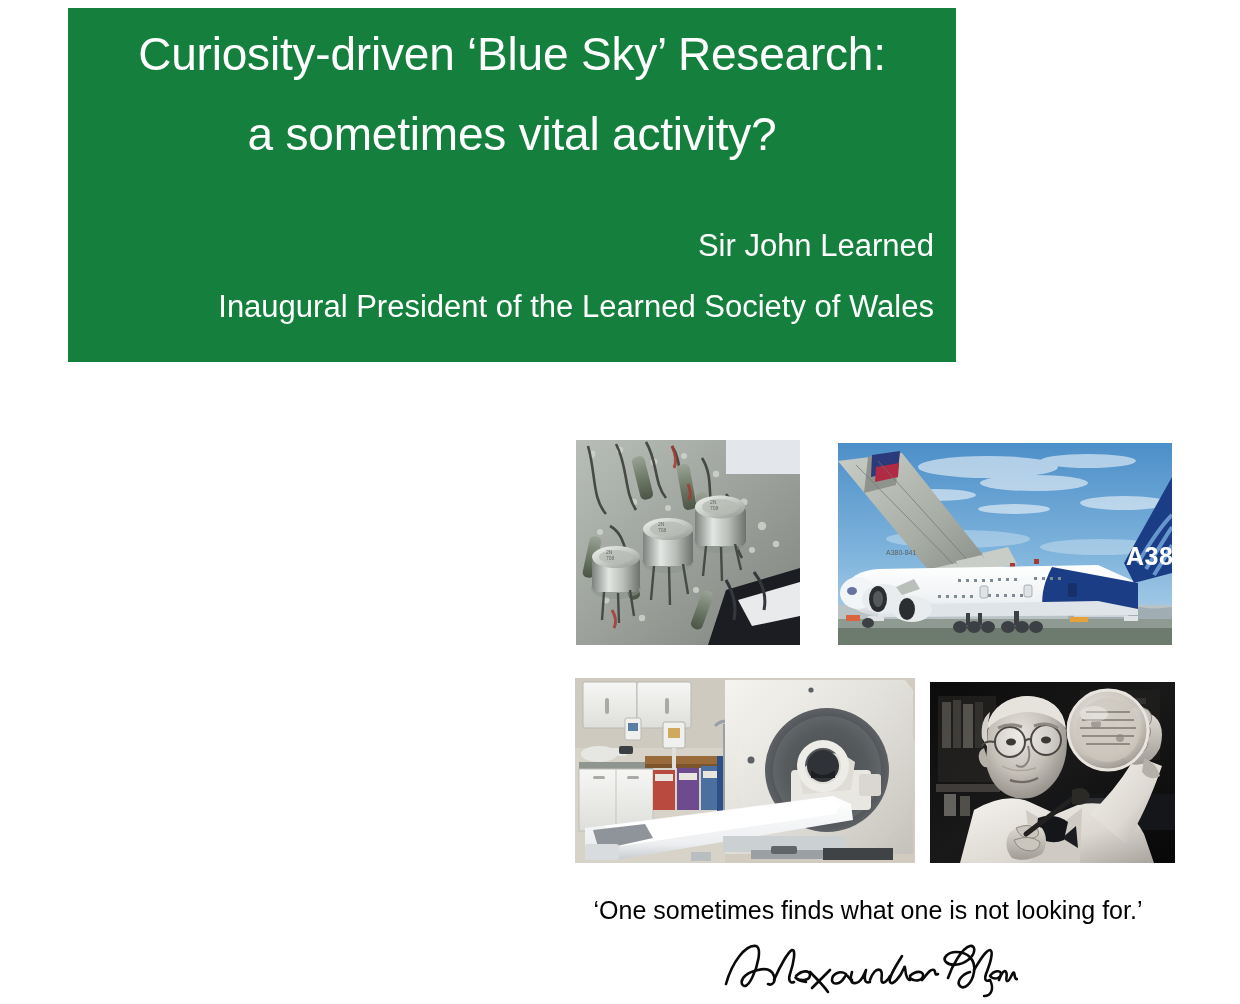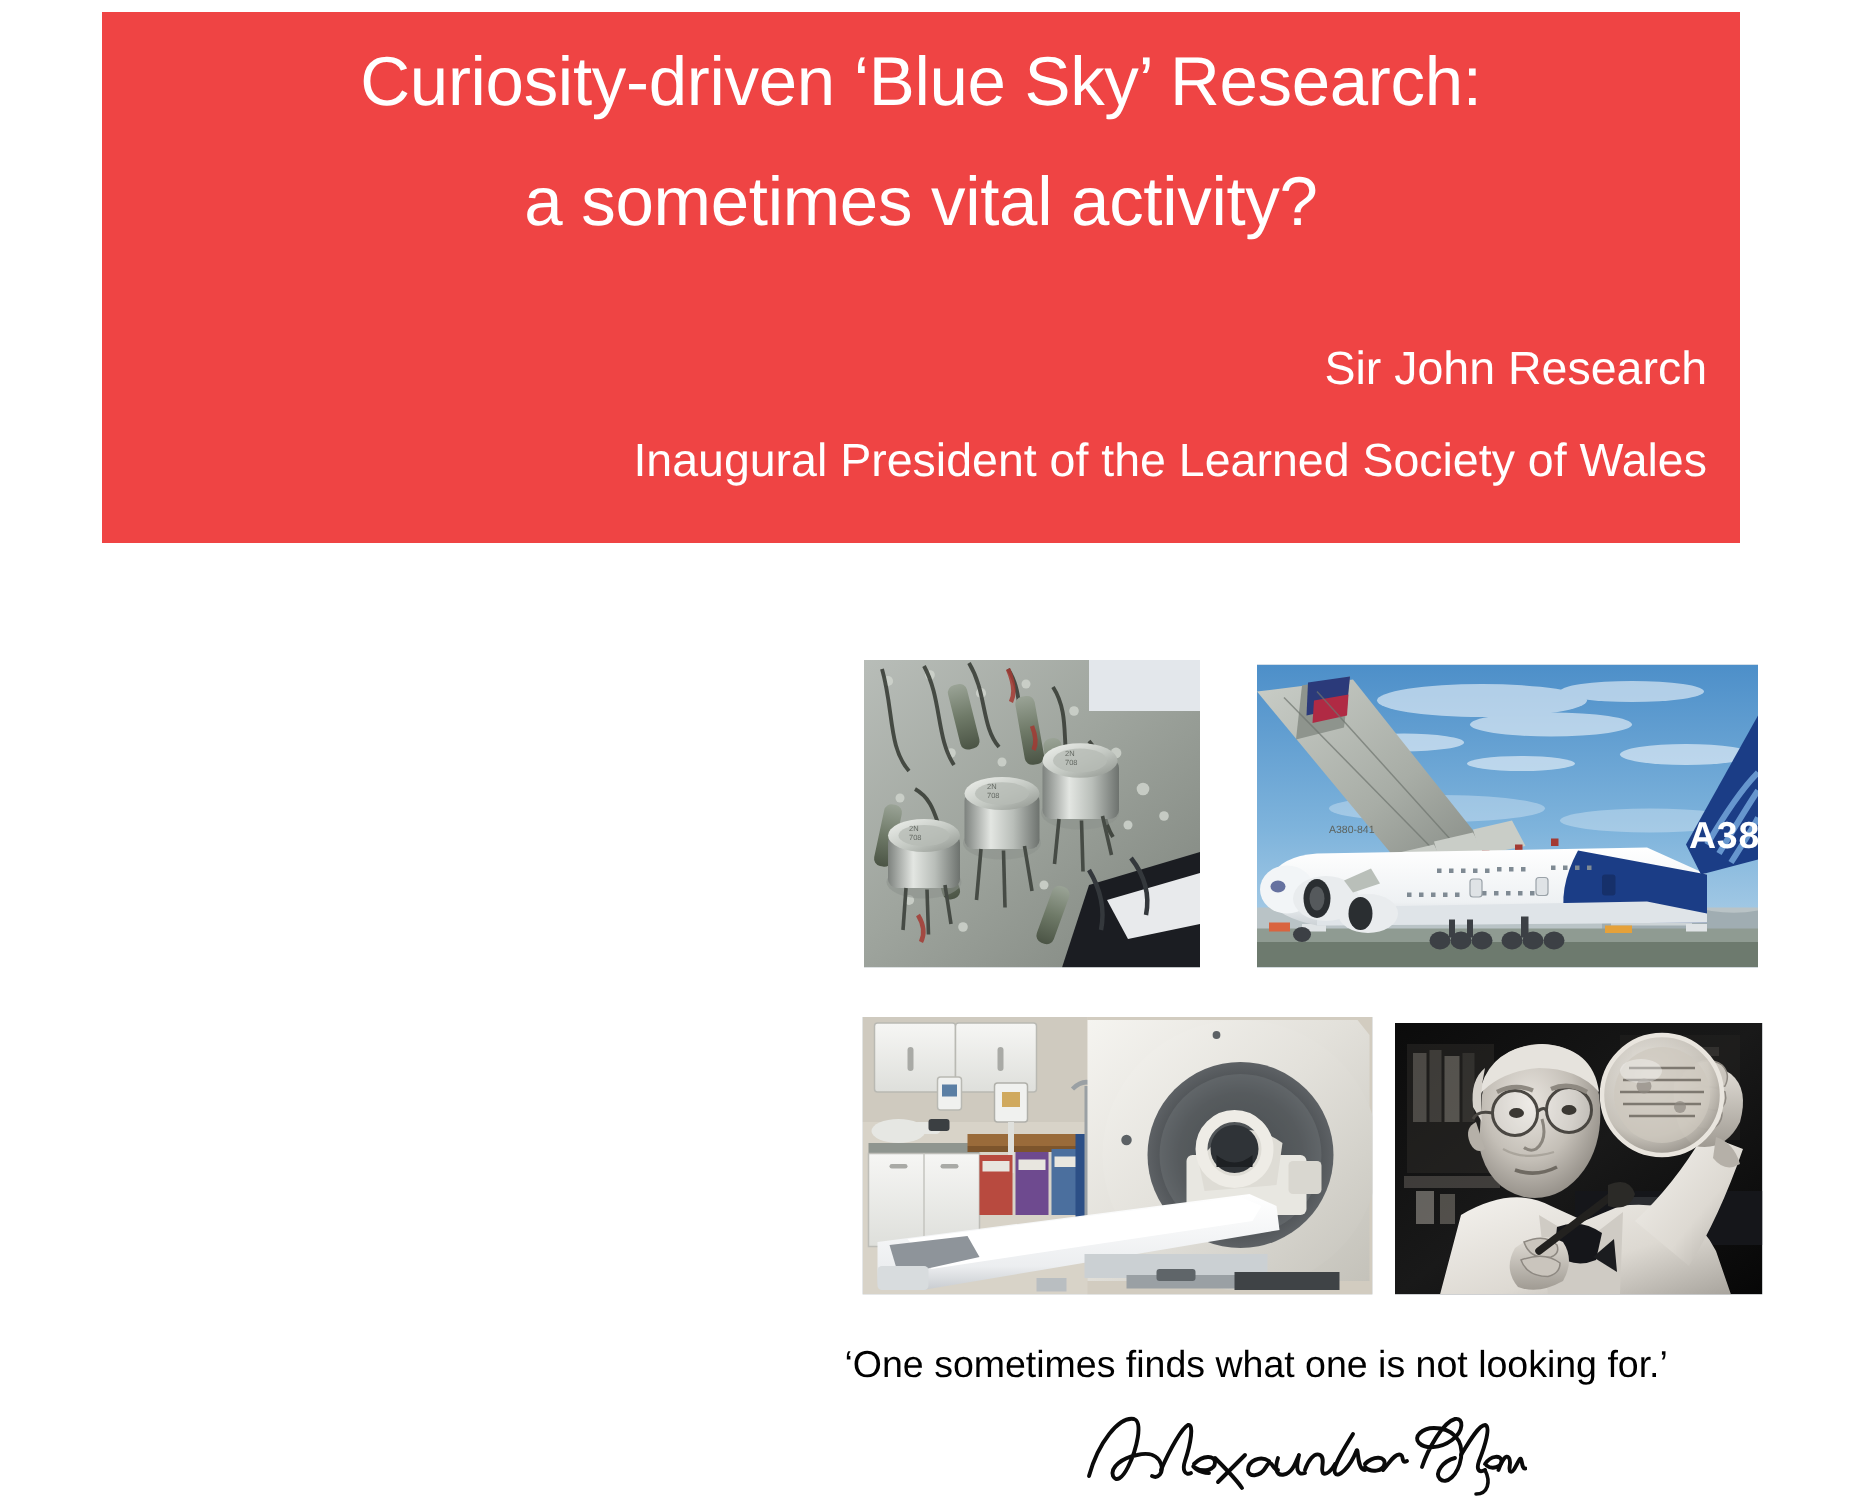--- a/index.html
+++ b/index.html
@@ -13,23 +13,23 @@
     position: relative;
     overflow: hidden;
     font-family: "Liberation Sans", sans-serif;
   }
 
   
   #title-banner {
     position: absolute;
     left: 68px;
     top: 8px;
-    width: 1092px;
+    width: 888px;
     height: 354px;
-    background: #ef4444;
+    background: #15803d;
     box-sizing: border-box;
     padding: 18px 22px 10px 22px;
   }
   .title-line {
     color: #ffffff;
     font-size: 46px;
     line-height: 1.22;
     font-weight: 400;
     text-align: center;
     letter-spacing: -0.2px;
@@ -68,38 +68,38 @@
 
   
   #quote-text {
     position: absolute;
     left: 563px;
     top: 896px;
     width: 610px;
     font-size: 25px;
     color: #000000;
     white-space: nowrap;
-    text-align: left;
+    text-align: center;
   }
   #signature {
     position: absolute;
     left: 718px;
     top: 936px;
     width: 300px;
     height: 62px;
   }
   #signature svg { display: block; width: 100%; height: 100%; }
 </style>
 </head>
 <body>
 
 <div id="title-banner">
   <div class="title-line" id="title-line-1">Curiosity-driven ‘Blue Sky’ Research:</div>
   <div class="title-line" id="title-line-2">a sometimes vital activity?</div>
-  <div class="subtitle-line" id="subtitle-author">Sir John Research</div>
+  <div class="subtitle-line" id="subtitle-author">Sir John Learned</div>
   <div class="subtitle-line" id="subtitle-role">Inaugural President of the Learned Society of Wales</div>
 </div>
 
 <div class="photo" id="photo-circuit">
   <svg viewBox="0 0 224 205" preserveAspectRatio="none" aria-hidden="true">
     <defs>
       <linearGradient id="cbBoard" x1="0" y1="0" x2="1" y2="1">
         <stop offset="0%" stop-color="#b8bdb8"></stop>
         <stop offset="45%" stop-color="#9fa59e"></stop>
         <stop offset="100%" stop-color="#7e847d"></stop>

